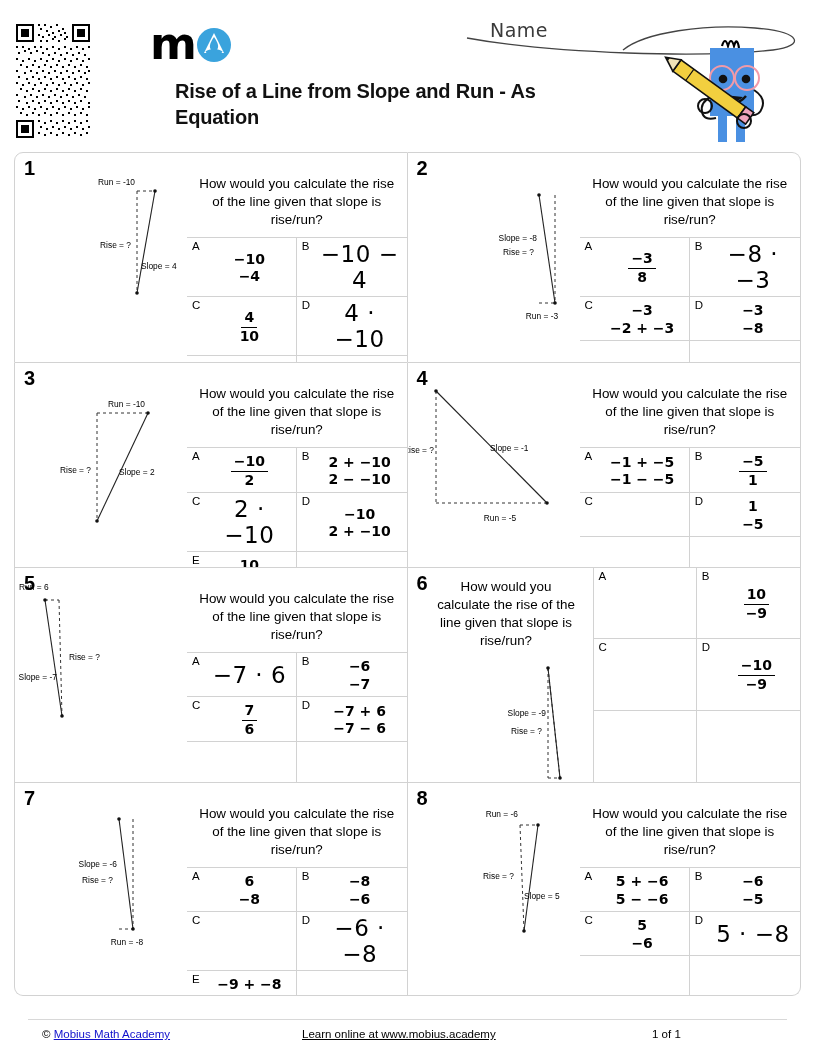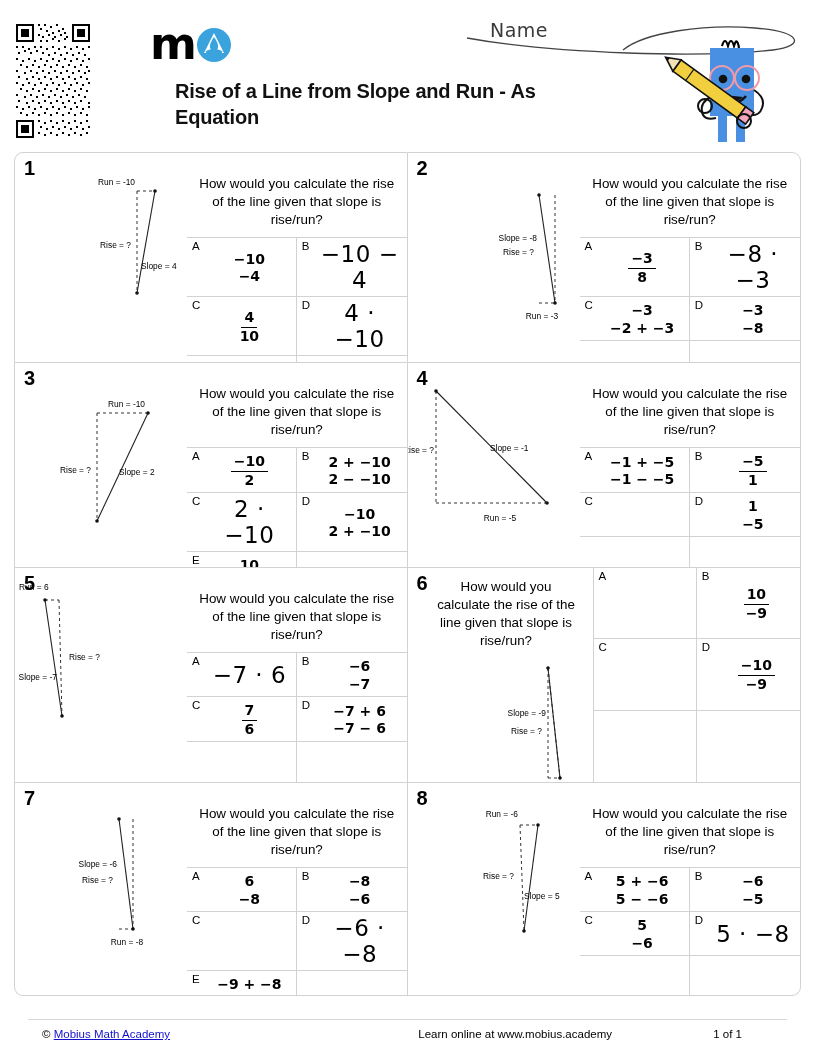--- a/index.html
+++ b/index.html
@@ -230,22 +230,22 @@
     align-items: center;
     font-family: "Liberation Sans", sans-serif;
     font-size: 11.5px;
     margin-left: 14px;
   }
   .footer .copy { flex: 0 0 260px; }
   .footer .copy a {
     color: #1111cc;
     text-decoration: underline;
   }
-  .footer .center { flex: 1 1 auto; text-align: right; padding-right:40px;}
-  .footer .pages { flex: 0 0 90px; text-align: right; }
+  .footer .center { flex: 1 1 auto; text-align: left; padding-right:40px;text-decoration:underline;}
+  .footer .pages { flex: 0 0 90px; text-align: left; }
   .footer-rule {
     position: absolute;
     left: 28px; bottom: 30px;
     width: 759px; height: 1px;
     background: #d8d8d8;
   }
   .lbl {
     font-family: "Liberation Sans", sans-serif;
     font-size: 8.4px;
     fill: #000;

